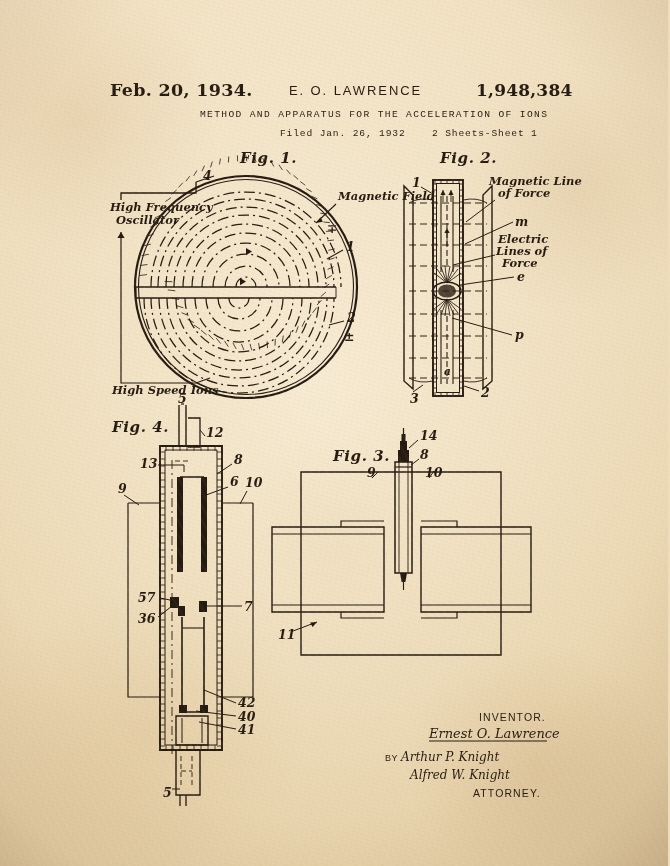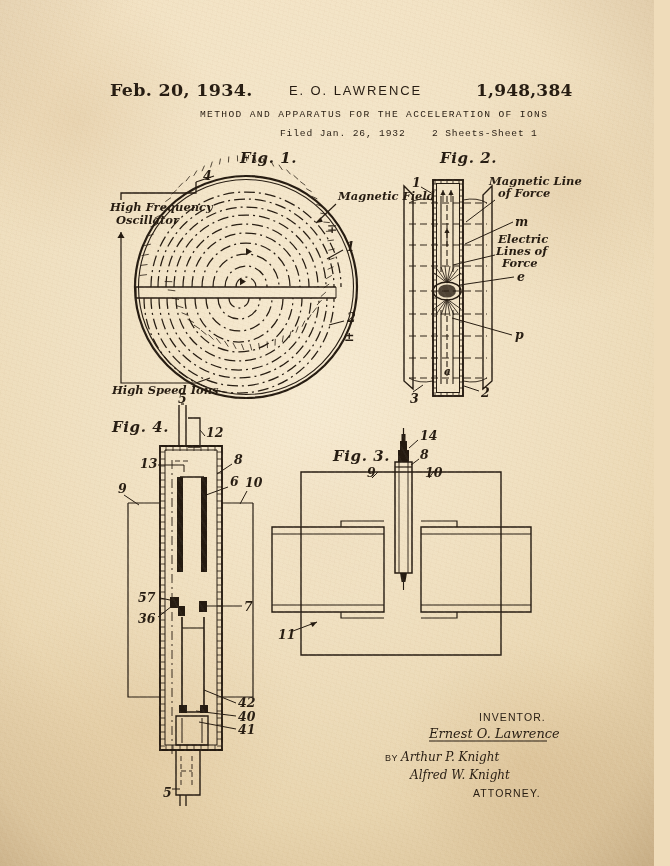--- a/index.html
+++ b/index.html
@@ -11,20 +11,21 @@
   #page{
     position:relative;width:654px;height:866px;
     background:
       radial-gradient(ellipse 78% 74% at 48% 44%, rgba(255,248,232,0.55) 0%, rgba(255,248,232,0.18) 46%, rgba(160,120,70,0.0) 68%, rgba(150,110,62,0.16) 88%, rgba(130,92,48,0.30) 100%),
       radial-gradient(ellipse 30% 22% at 12% 14%, rgba(198,158,106,0.22), rgba(198,158,106,0) 70%),
       radial-gradient(ellipse 26% 20% at 86% 22%, rgba(196,156,104,0.20), rgba(196,156,104,0) 70%),
       radial-gradient(ellipse 34% 24% at 22% 84%, rgba(200,162,110,0.20), rgba(200,162,110,0) 70%),
       radial-gradient(ellipse 28% 20% at 80% 88%, rgba(192,152,100,0.22), rgba(192,152,100,0) 70%),
       radial-gradient(ellipse 18% 14% at 50% 60%, rgba(205,170,120,0.14), rgba(205,170,120,0) 72%),
       linear-gradient(172deg,#f3e3c5 0%,#eeddbc 30%,#ecd9b5 62%,#e7d3ac 100%);
+    padding-left: 14px;
   }
   #grain{
     position:absolute;inset:0;pointer-events:none;opacity:.5;
     background-image:
       repeating-linear-gradient(17deg, rgba(150,112,62,0.055) 0 1px, rgba(255,255,255,0) 1px 4px),
       repeating-linear-gradient(101deg, rgba(146,108,58,0.045) 0 1px, rgba(255,255,255,0) 1px 5px),
       repeating-linear-gradient(61deg, rgba(255,252,240,0.07) 0 2px, rgba(255,255,255,0) 2px 7px);
   }
   svg{position:absolute;left:0;top:0;}
   .ink{fill:none;stroke:#241a10;}

